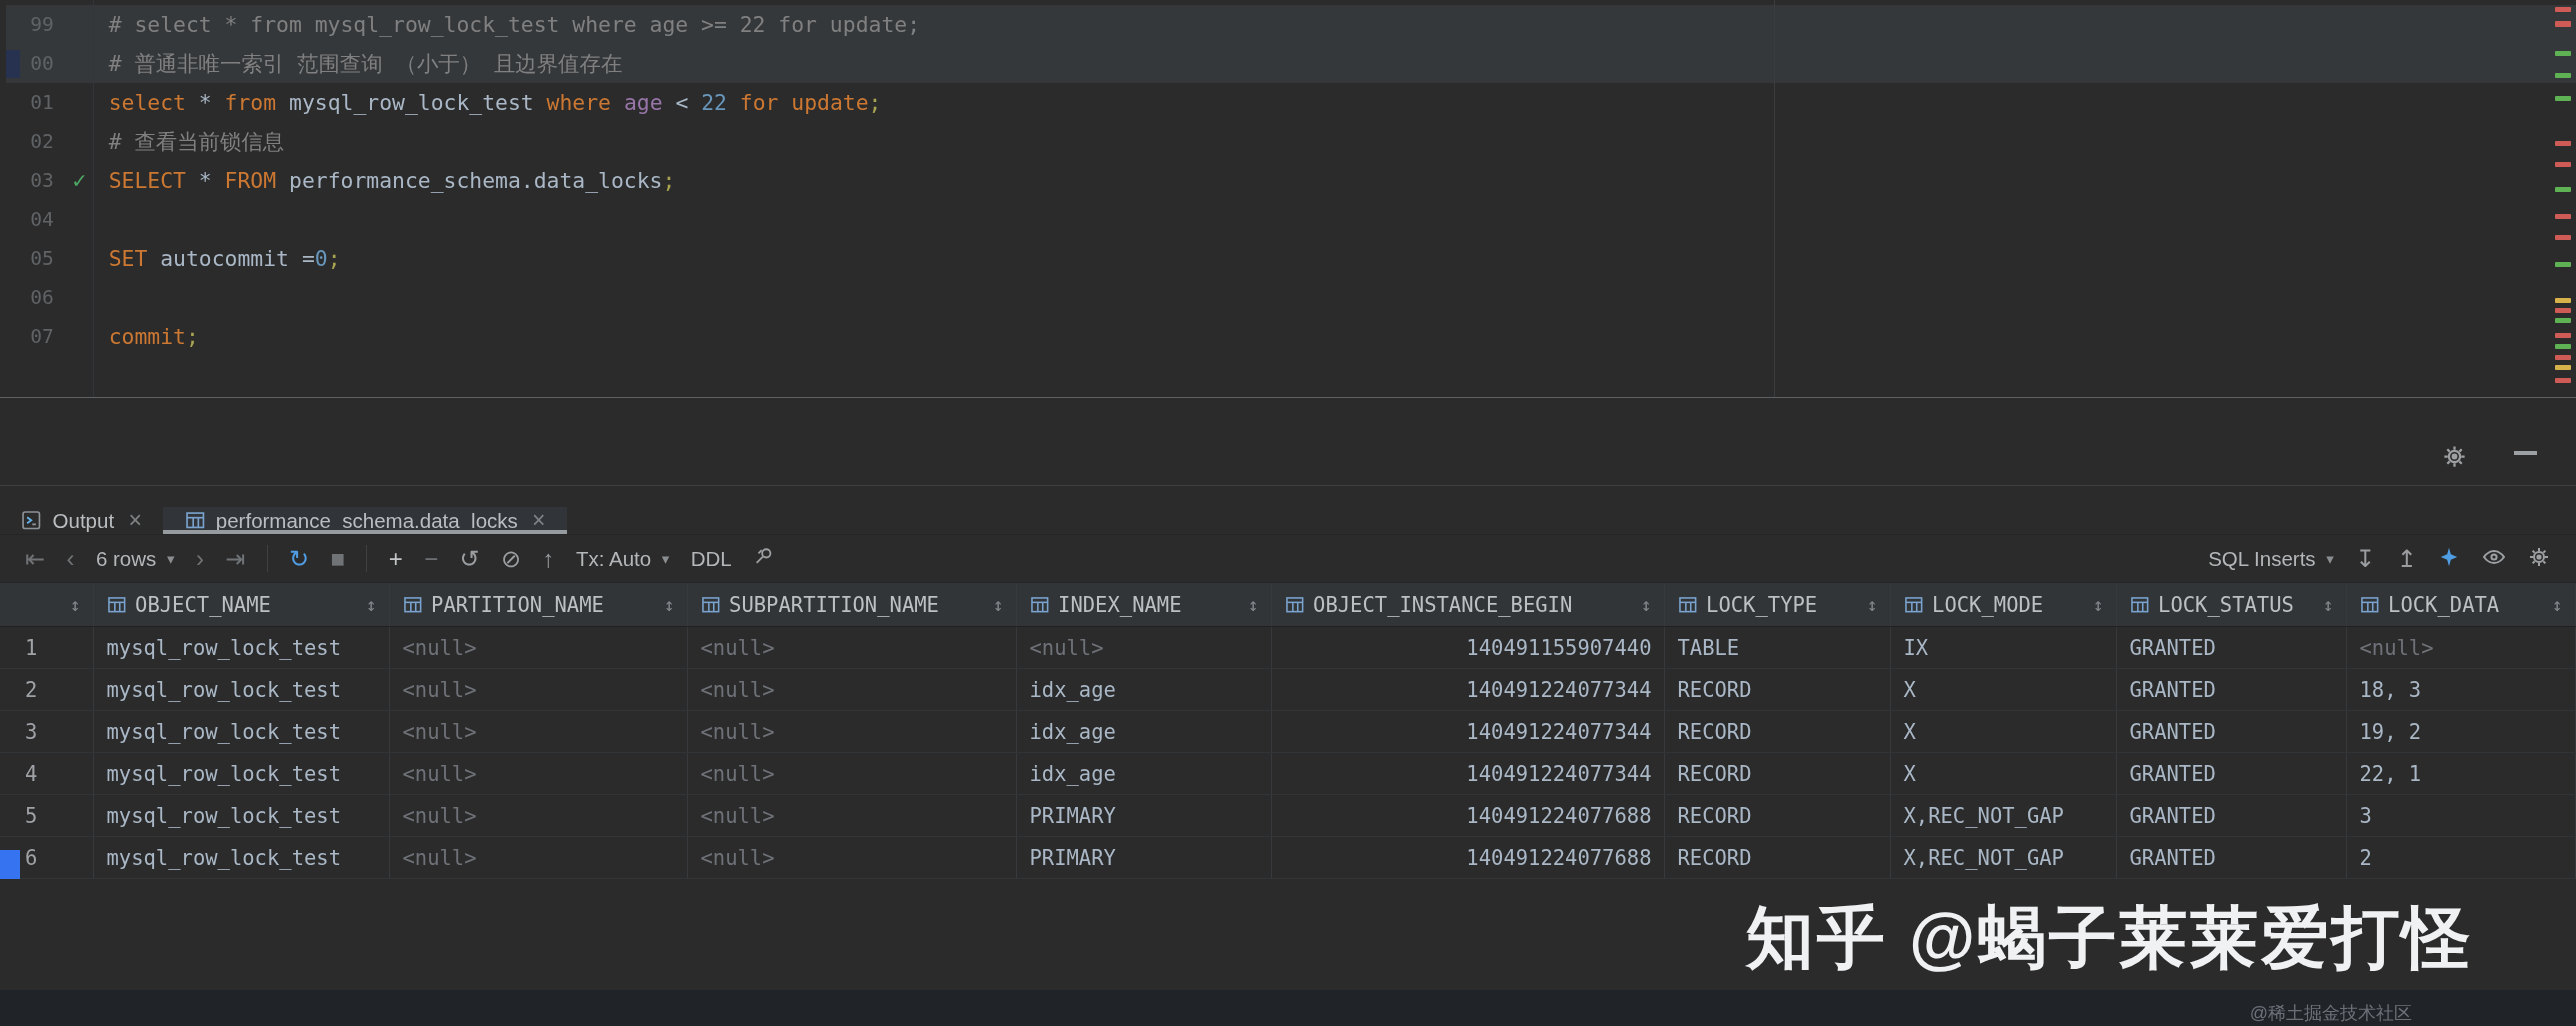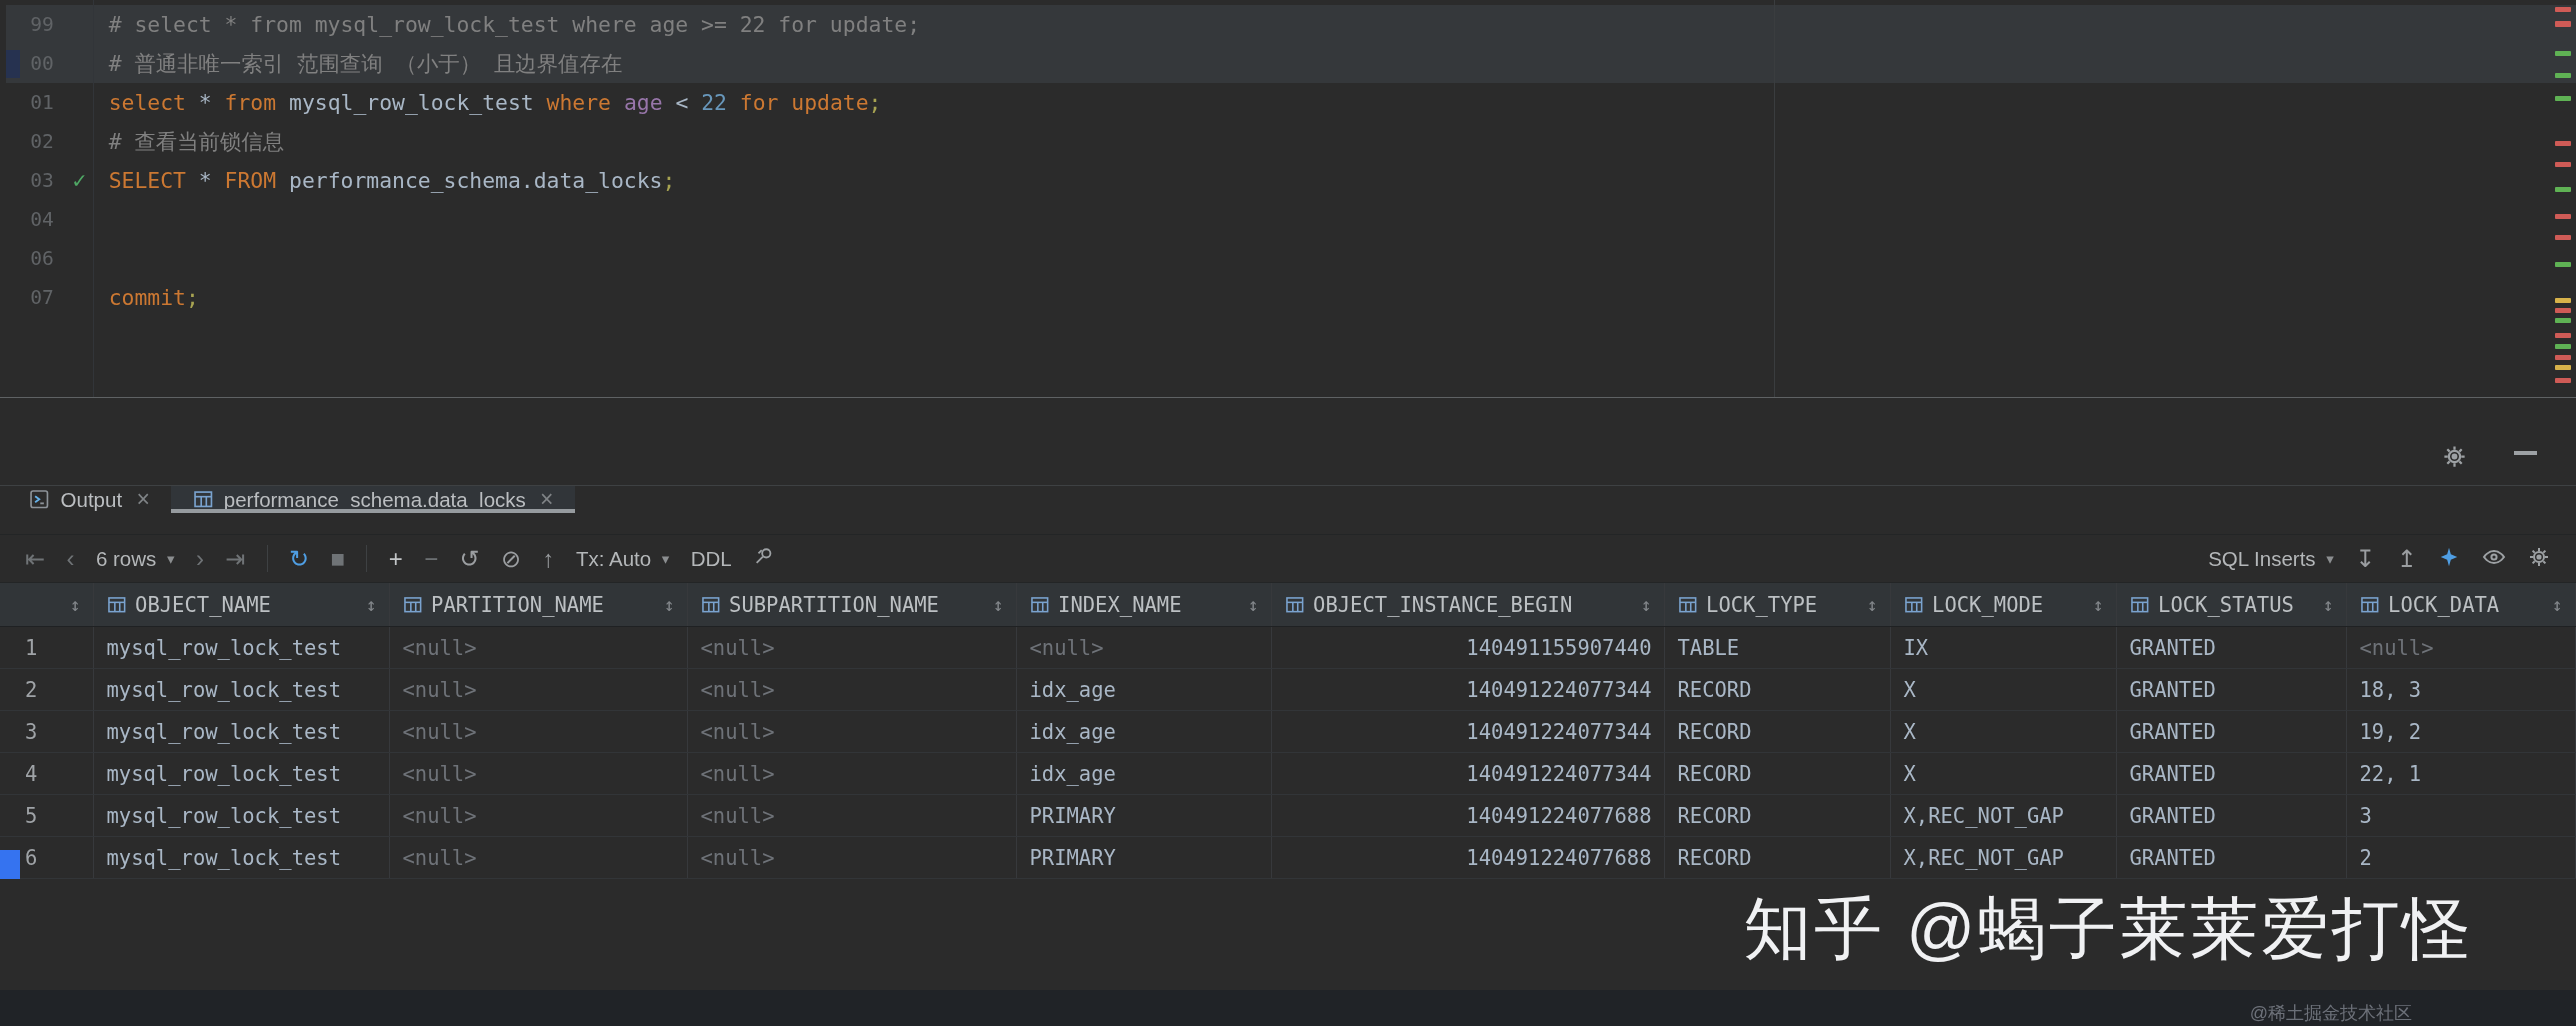--- a/index.html
+++ b/index.html
@@ -23,21 +23,21 @@
   .code{padding-left:10.7px;}
   .kw{color:#cc7832;} .id{color:#a9b7c6;} .col{color:#9876aa;} .num{color:#6897bb;}
   .cmt{color:#808080;} .pln{color:#a9b7c6;} .sem{color:#a8a452;}
   .error-stripe{position:absolute;right:0;top:0;width:27px;bottom:0;}
   .mark{position:absolute;right:5.3px;width:16px;height:5.3px;border-radius:0.9px;}
   
   .panel-head{height:87px;display:flex;justify-content:flex-end;align-items:flex-end;gap:43px;padding:0 36px 14.3px 0;box-sizing:border-box;}
   .ph-icon{display:flex;align-items:center;justify-content:center;width:28.5px;height:28.5px;}
   .minbar{display:block;width:23px;height:3.6px;background:#9da1a4;margin-bottom:7.1px;}
   
-  .tabbar{height:50px;box-sizing:border-box;border-top:0.9px solid #3e4143;border-bottom:0.9px solid #232526;display:flex;align-items:flex-start;font-family:"Liberation Sans",sans-serif;font-size:20.5px;color:#bbbec1;background:#2b2b2b;padding-left:8px;}
+  .tabbar{height:50px;box-sizing:border-box;border-top:0.9px solid #3e4143;border-bottom:0.9px solid #232526;display:flex;align-items:flex-end;font-family:"Liberation Sans",sans-serif;font-size:20.5px;color:#bbbec1;background:#2b2b2b;}
   .tab{display:flex;align-items:center;gap:10.7px;padding:0 21.4px;position:relative;cursor:default;}
   .tab.active{background:#313539;}
   .tab.active::after{content:'';position:absolute;left:0;right:0;bottom:0;height:3.6px;background:#969b9f;}
   .tab-close{color:#7f8386;font-size:23px;margin-left:3.6px;}
   .tab-ic{display:flex;align-items:center;}
   
   .toolbar{height:48px;box-sizing:border-box;display:flex;align-items:center;gap:21.4px;padding:0 25px;border-bottom:0.9px solid #232526;font-family:"Liberation Sans",sans-serif;font-size:20.5px;color:#b4b7b9;background:#2b2b2b;}
   .tool{display:flex;align-items:center;gap:7.1px;}
   .icon-btn{font-size:24px;color:#9b9ea1;line-height:1;}
   .icon-btn.dim{color:#6f7376;}
@@ -52,35 +52,36 @@
   .g-row{display:grid;height:41px;border-bottom:0.9px solid #323538;color:#a9b7c6;background:#2b2b2b;}
   .g-cell{padding:0 12.5px;display:flex;align-items:center;gap:9px;border-right:0.9px solid #37393c;height:100%;box-sizing:border-box;overflow:hidden;white-space:nowrap;}
   .g-cell.right{justify-content:flex-end;text-align:right;}
   .g-cell.null{color:#6e7278;text-align:center;}
   .g-cell.rownum{color:#9fa3a7;padding-left:25px;}
   .h-cell .hspacer{flex:1;}
   .sort{color:#82868a;font-size:18px;}
   .row-indicator{position:absolute;left:0;top:267px;width:19.6px;height:43px;background:#3573f0;}
   
   .below{position:relative;height:154px;background:#2b2b2b;}
-  .wm-main{position:absolute;right:103px;top:5px;font-family:"Liberation Sans",sans-serif;font-weight:normal;font-size:68px;color:#f0f1f3;letter-spacing:2.7px;white-space:nowrap;}
+  .wm-main{position:absolute;right:103px;top:14px;font-family:"Liberation Sans",sans-serif;font-weight:bold;font-size:68px;color:#f0f1f3;letter-spacing:2.7px;white-space:nowrap;}
   .bottom-strip{position:absolute;left:0;right:0;bottom:0;height:43px;background:#202327;}
   .wm-footer{position:absolute;right:164px;top:10.7px;font-family:"Liberation Sans",sans-serif;font-size:18px;color:rgba(158,164,175,0.6);}
 </style>
 </head>
 <body>
 
 <div class="editor">
   <div class="ed-lines">
       <div class="ed-line hl"><span class="gut-num">99</span><span class="gut-icon"></span><span class="code"><span class="cmt"># select * from mysql_row_lock_test where age &gt;= 22 for update;</span></span></div>
       <div class="ed-line hl"><span class="bookmark"></span><span class="gut-num">00</span><span class="gut-icon"></span><span class="code"><span class="cmt"># 普通非唯一索引 范围查询 （小于） 且边界值存在</span></span></div>
       <div class="ed-line"><span class="gut-num">01</span><span class="gut-icon"></span><span class="code"><span class="kw">select </span><span class="pln">* </span><span class="kw">from </span><span class="id">mysql_row_lock_test </span><span class="kw">where </span><span class="col">age </span><span class="pln">&lt; </span><span class="num">22 </span><span class="kw">for update</span><span class="sem">;</span></span></div>
       <div class="ed-line"><span class="gut-num">02</span><span class="gut-icon"></span><span class="code"><span class="cmt"># 查看当前锁信息</span></span></div>
       <div class="ed-line"><span class="gut-num">03</span><span class="gut-icon check">✓</span><span class="code"><span class="kw">SELECT </span><span class="pln">* </span><span class="kw">FROM </span><span class="id">performance_schema.data_locks</span><span class="sem">;</span></span></div>
       <div class="ed-line"><span class="gut-num">04</span><span class="gut-icon"></span><span class="code"></span></div>
+      <div class="ed-line"><span class="gut-num">05</span><span class="gut-icon"></span><span class="code"><span class="kw">SET </span><span class="id">autocommit </span><span class="pln">=</span><span class="num">0</span><span class="sem">;</span></span></div>
       <div class="ed-line"><span class="gut-num">06</span><span class="gut-icon"></span><span class="code"></span></div>
       <div class="ed-line"><span class="gut-num">07</span><span class="gut-icon"></span><span class="code"><span class="kw">commit</span><span class="sem">;</span></span></div>
     </div>
   <div class="gutter-line"></div>
   <div class="margin-guide"></div>
   <div class="error-stripe">
       <span class="mark" style="top: 7.1px; background: rgb(207, 91, 86);"></span>
       <span class="mark" style="top: 21.4px; background: rgb(207, 91, 86);"></span>
       <span class="mark" style="top: 51px; background: rgb(95, 178, 84);"></span>
       <span class="mark" style="top: 73px; background: rgb(95, 178, 84);"></span>

